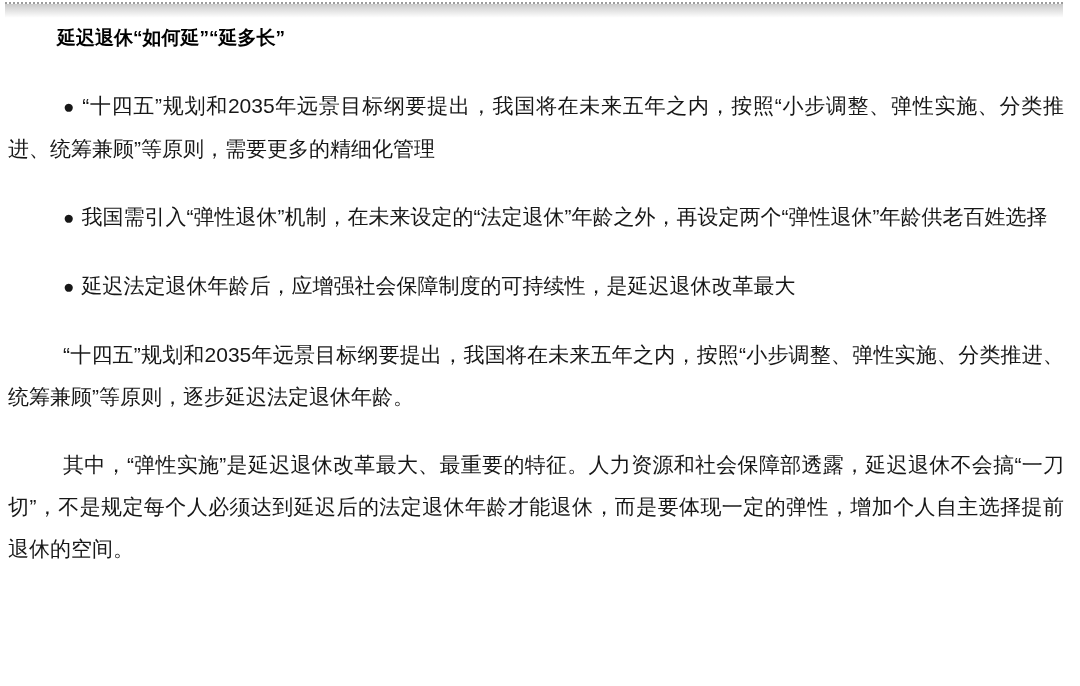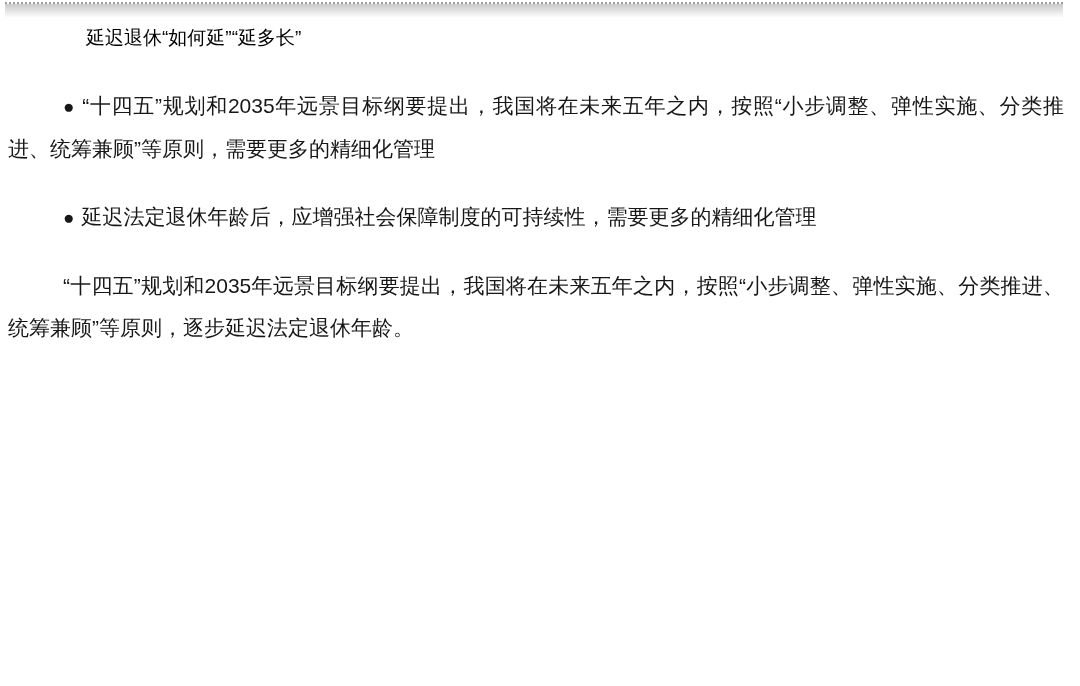--- a/index.html
+++ b/index.html
@@ -22,23 +22,23 @@
   }
   .content {
     padding: 0 16px 0 8px;
     font-size: 21px;
     line-height: 42px;
     text-align: justify;
   }
   .article-title {
     font-size: 19px;
     line-height: 26px;
-    font-weight: normal;
+    font-weight: bold;
     color: #000000;
-    margin: 6px 0 34px 78px;
+    margin: 6px 0 34px 49px;
     text-align: left;
   }
   .para {
     margin: 0 0 26px 0;
     text-indent: 55px;
   }
   .para:last-child {
     margin-bottom: 0;
   }
   .bullet-glyph {
@@ -52,21 +52,23 @@
 <div>
 
   <div class="top-shadow"></div>
 
   <div class="content">
 
     <h1 class="article-title">延迟退休“如何延”“延多长”</h1>
 
     <p class="para"><span class="bullet-glyph">●</span><span>“十四五”规划和2035年远景目标纲要提出，我国将在未来五年之内，按照“小步调整、弹性实施、分类推进、统筹兼顾”等原则，需要更多的精细化管理</span></p>
 
+    <p class="para"><span class="bullet-glyph">●</span><span>我国需引入“弹性退休”机制，在未来设定的“法定退休”年龄之外，再设定两个“弹性退休”年龄供老百姓选择</span></p>
 
-    <p class="para"><span class="bullet-glyph">●</span><span>延迟法定退休年龄后，应增强社会保障制度的可持续性，需要更多的精细化管理</span></p>
+    <p class="para"><span class="bullet-glyph">●</span><span>延迟法定退休年龄后，应增强社会保障制度的可持续性，是延迟退休改革最大</span></p>
 
 
     <p class="para">“十四五”规划和2035年远景目标纲要提出，我国将在未来五年之内，按照“小步调整、弹性实施、分类推进、统筹兼顾”等原则，逐步延迟法定退休年龄。</p>
 
+    <p class="para">其中，“弹性实施”是延迟退休改革最大、最重要的特征。人力资源和社会保障部透露，延迟退休不会搞“一刀切”，不是规定每个人必须达到延迟后的法定退休年龄才能退休，而是要体现一定的弹性，增加个人自主选择提前退休的空间。</p>
 
   </div>
 </div>
 
 </body></html>

